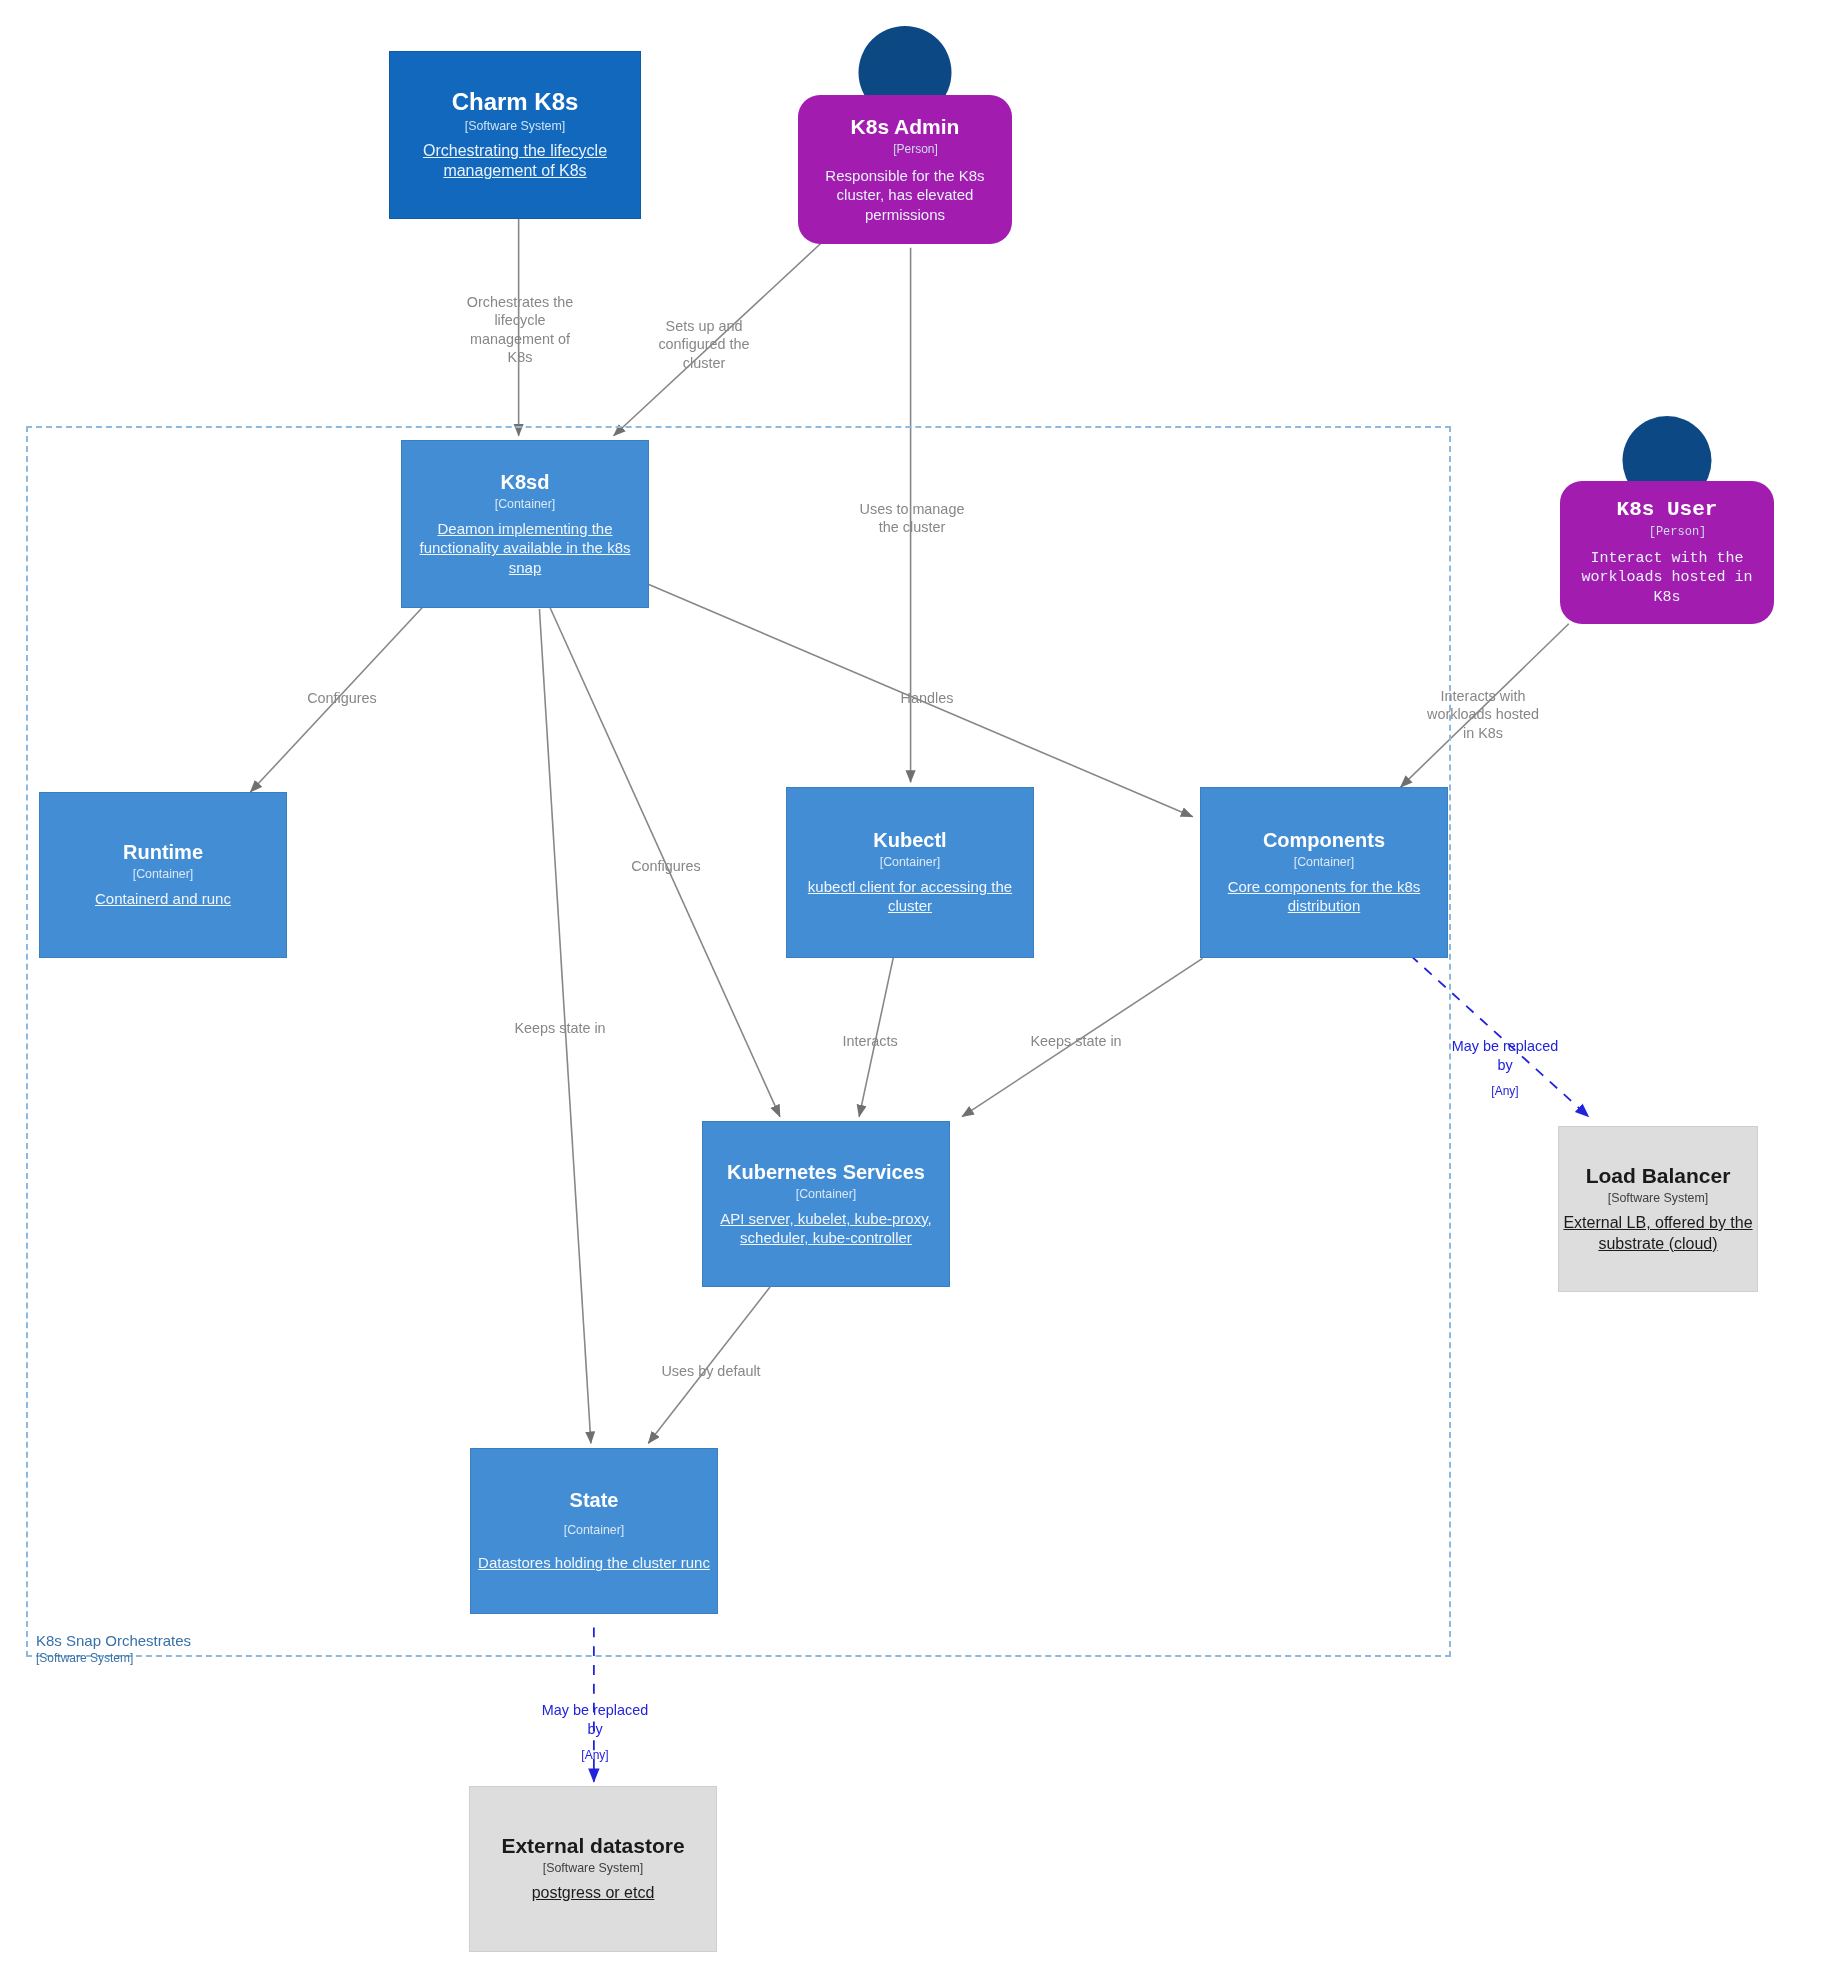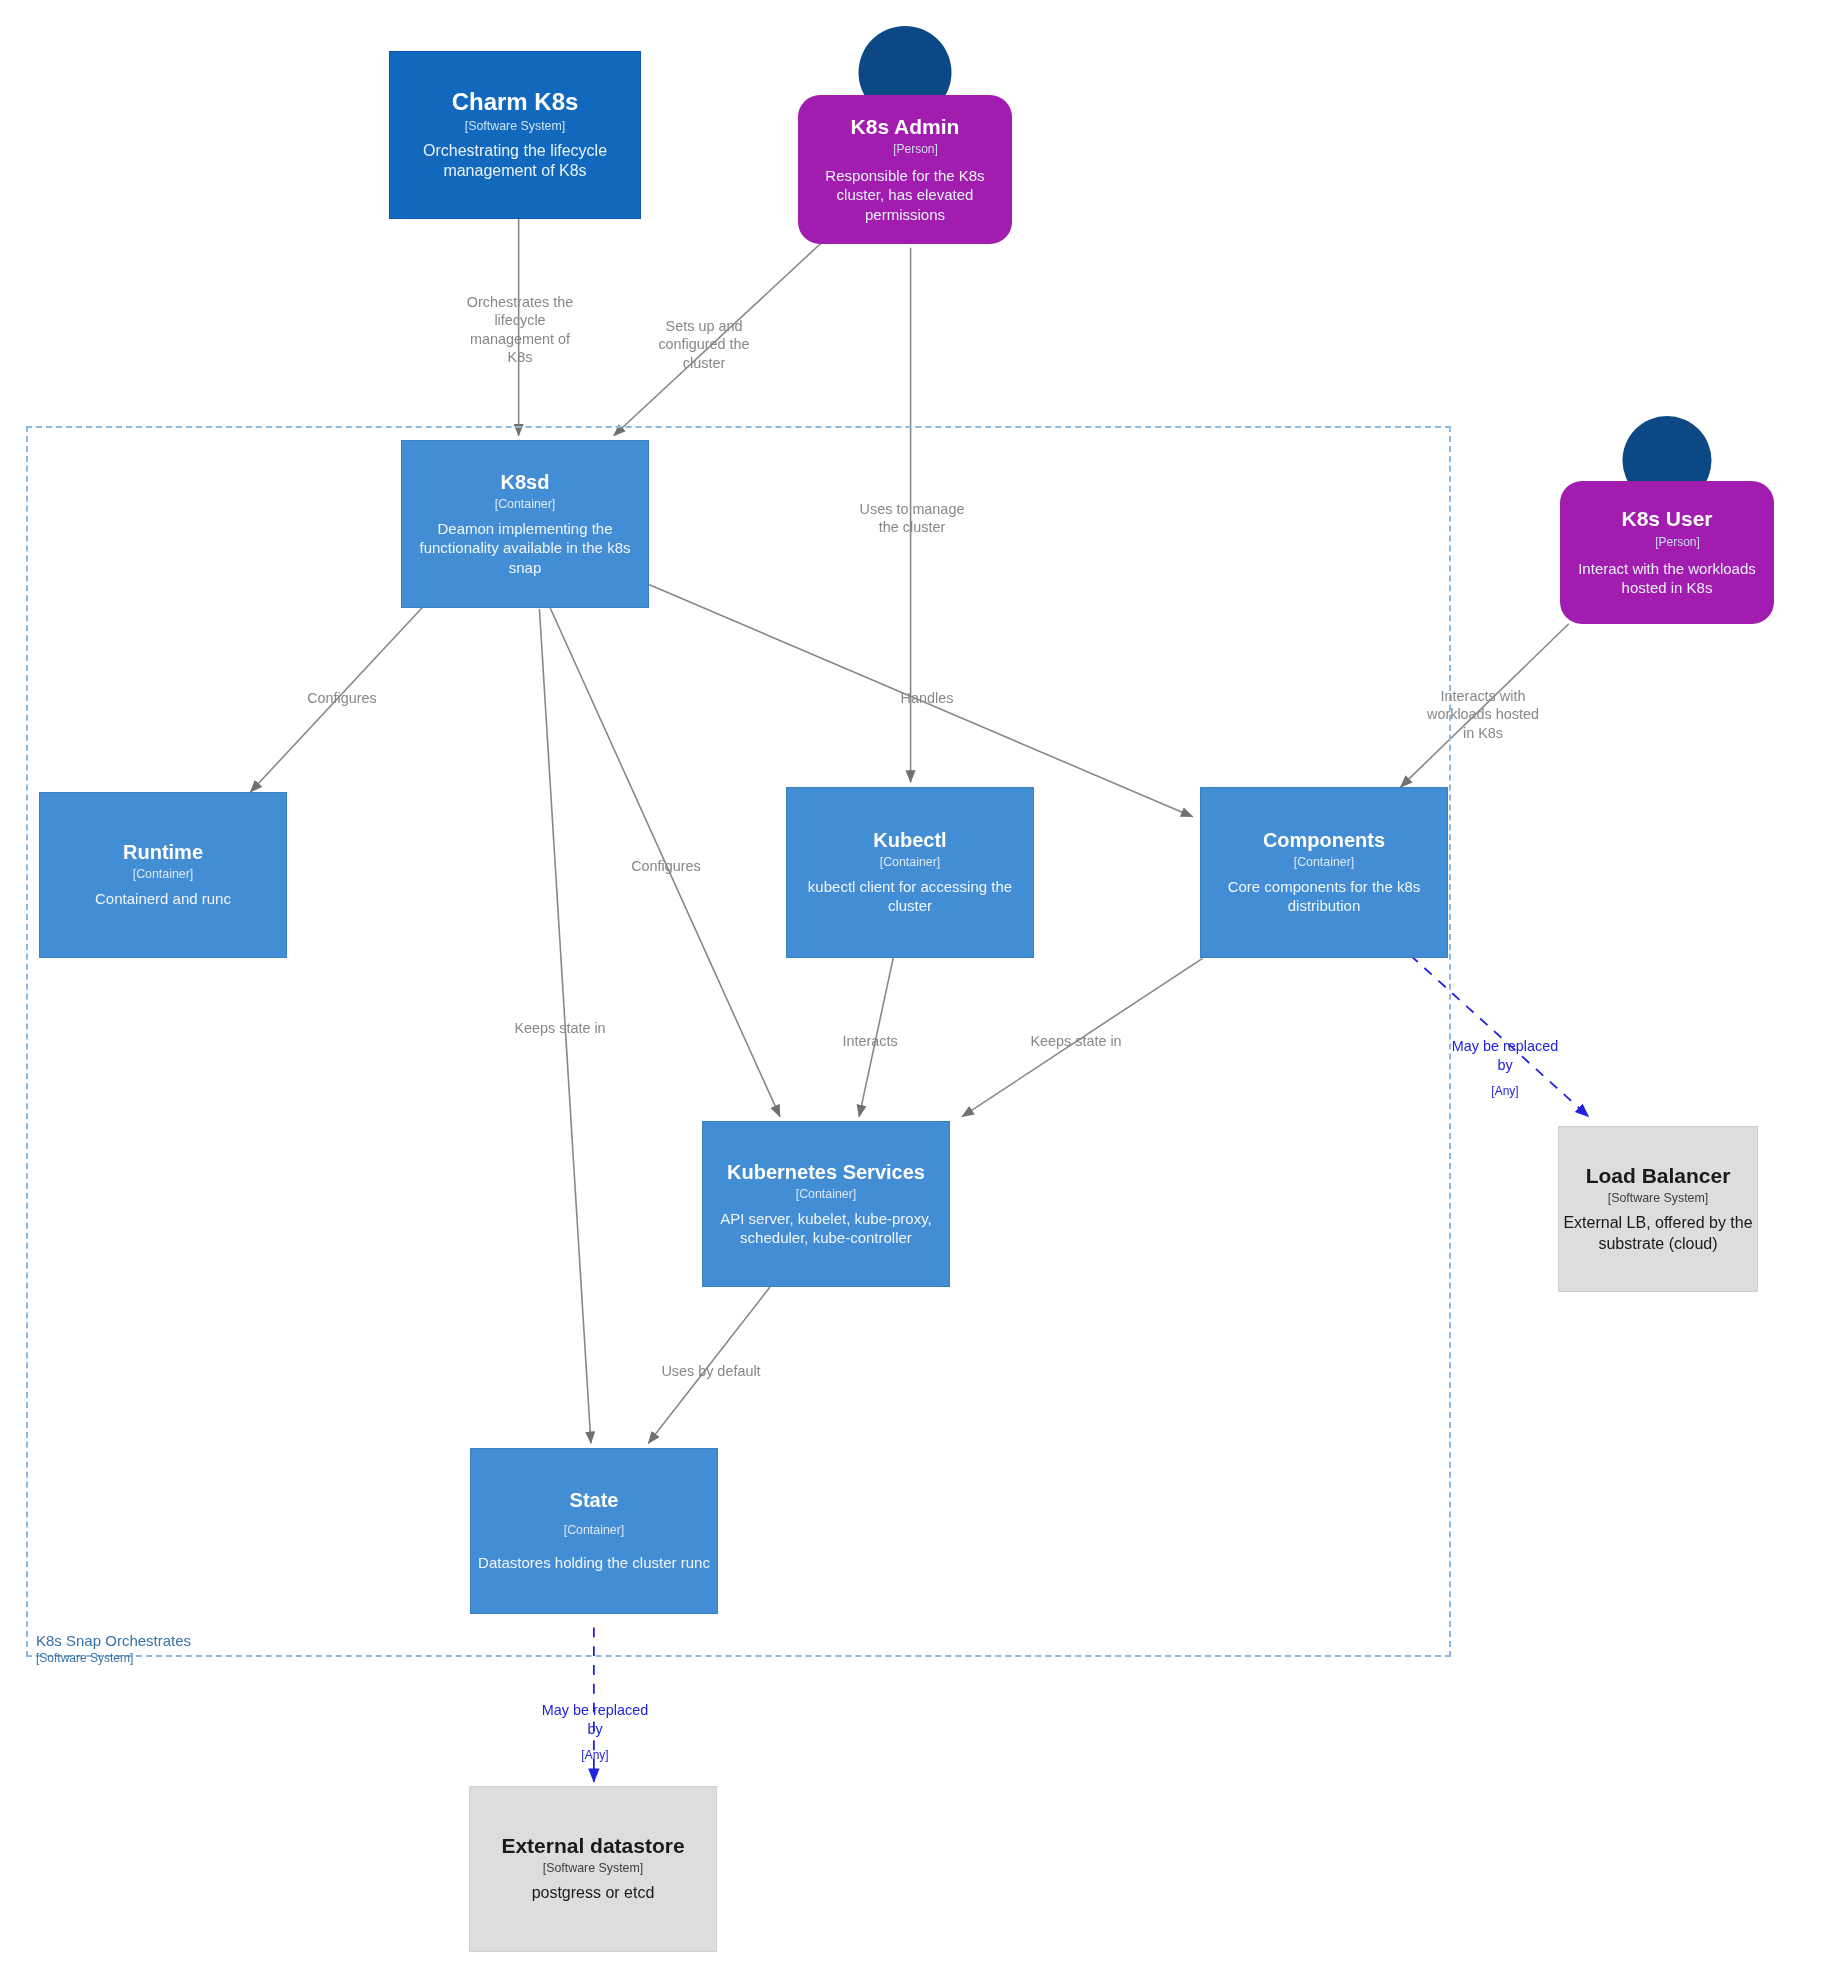--- a/index.html
+++ b/index.html
@@ -42,20 +42,21 @@
     font-weight: bold;
     line-height: 1.15;
   }
   .node .type {
     line-height: 1.2;
     margin-top: 3px;
   }
   .node .desc {
     line-height: 1.28;
     margin-top: 7px;
+    text-decoration: underline;
   }
 
   
   .sys {
     background: #1168bd;
     border: 1px solid #0d5aa7;
     color: #ffffff;
   }
   .sys .title { font-size: 24px; }
   .sys .type { font-size: 12.4px; color: #cfe2f3; }
@@ -208,21 +209,21 @@
 
   <div class="person" style="left:798px; top:26px; width:214px; height:218px;">
     <div class="head" style="width:93px; height:93px;"></div>
     <div class="body" style="top:69px; width:214px; height:149px;">
       <div class="title">K8s Admin</div>
       <div class="type">[Person]</div>
       <div class="desc">Responsible for the K8s cluster, has elevated permissions</div>
     </div>
   </div>
 
-  <div class="person" style="left:1560px; top:416px; width:214px; height:208px;">
+  <div class="person" style="left:1560px; top:416px; width:214px; height:208px;font-family:Liberation Mono, monospace;">
     <div class="head" style="width:89px; height:89px;"></div>
     <div class="body" style="top:65px; width:214px; height:143px;">
       <div class="title">K8s User</div>
       <div class="type">[Person]</div>
       <div class="desc">Interact with the workloads hosted in K8s</div>
     </div>
   </div>
 
   <div class="node container-box" style="left:401px; top:440px; width:248px; height:168px;">
     <div class="title">K8sd</div>

